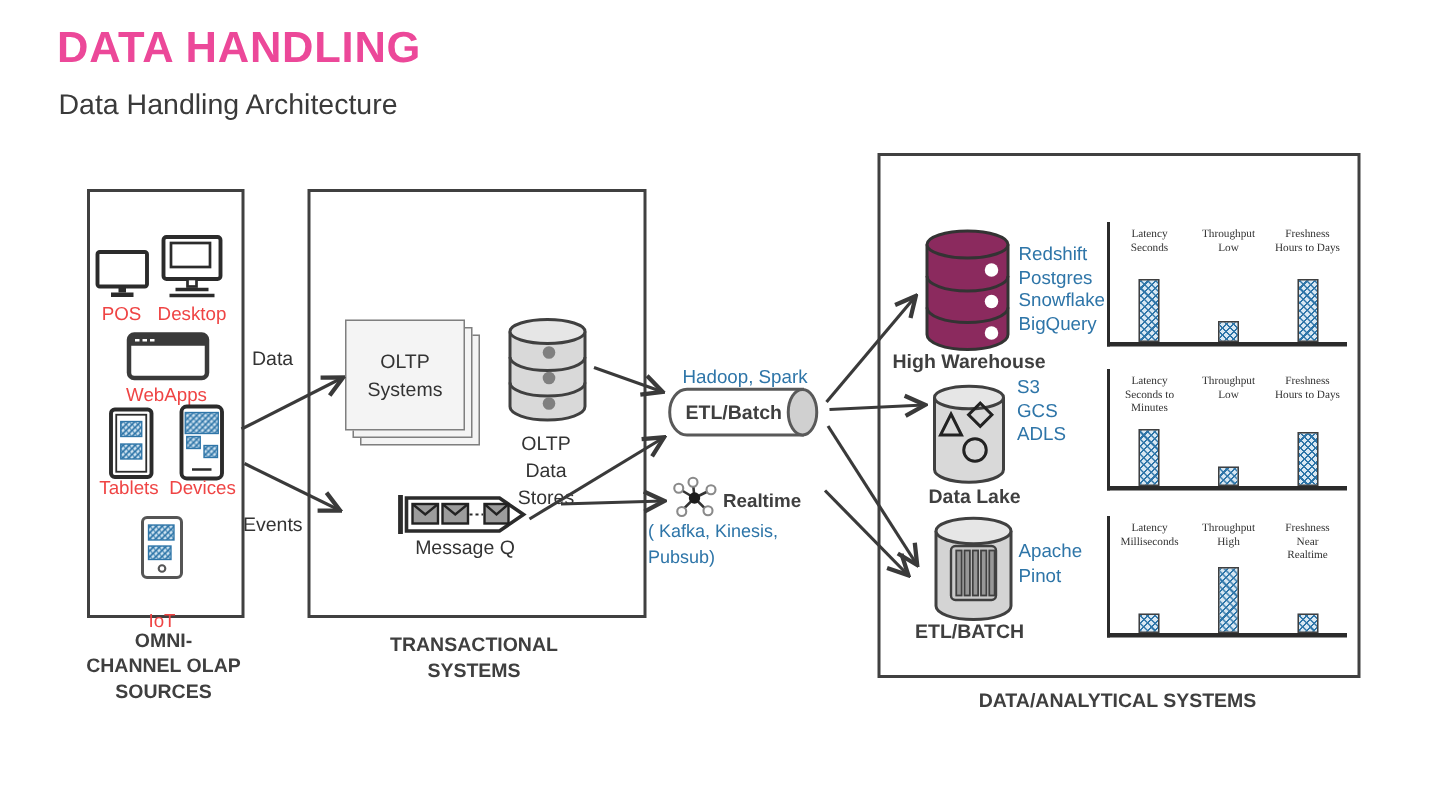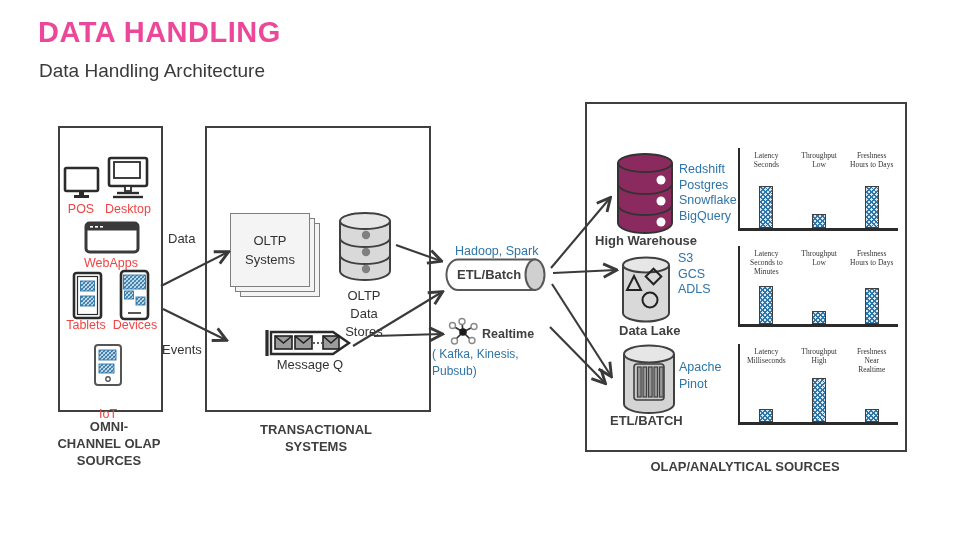--- a/index.html
+++ b/index.html
@@ -312,21 +312,21 @@
       <div class="kpi-col">
         <div class="kpi-label">Freshness
 Near
 Realtime</div>
         <div class="kpi-barwrap">
           <div class="kpi-bar" style="height: 28%;"></div>
         </div>
       </div>
     </div>
 
-  <div class="abs caption" style="left:600px;top:458px;width:290px;">OLAP/ANALYTICAL SOURCES</div>
+  <div class="abs caption" style="left:600px;top:458px;width:290px;">DATA/ANALYTICAL SYSTEMS</div>
 
   <svg class="abs" style="left:0;top:0;" width="960" height="540">
     <defs>
       <marker id="arr" viewBox="0 0 10 10" refX="8.5" refY="5" markerWidth="8" markerHeight="8" orient="auto">
         <path d="M1,1 L9,5 L1,9" fill="none" stroke="#3a3a3a" stroke-width="1.7"></path>
       </marker>
     </defs>
     <g stroke="#3a3a3a" stroke-width="2.1" fill="none">
       <line x1="161" y1="286" x2="228" y2="252" marker-end="url(#arr)"></line>
       <line x1="163" y1="309" x2="226" y2="340" marker-end="url(#arr)"></line>

